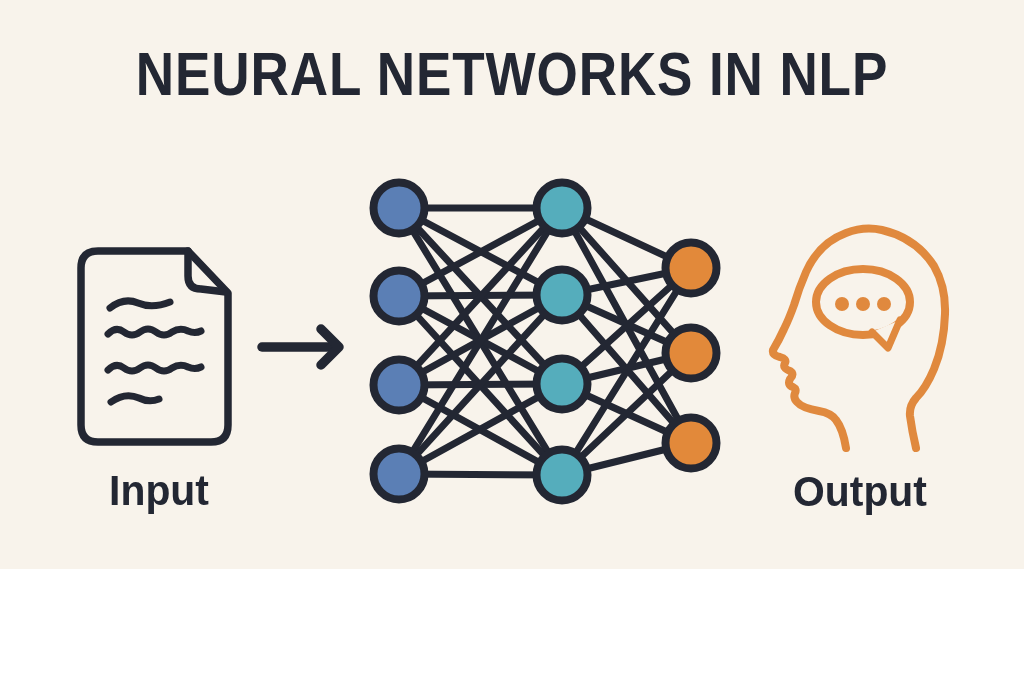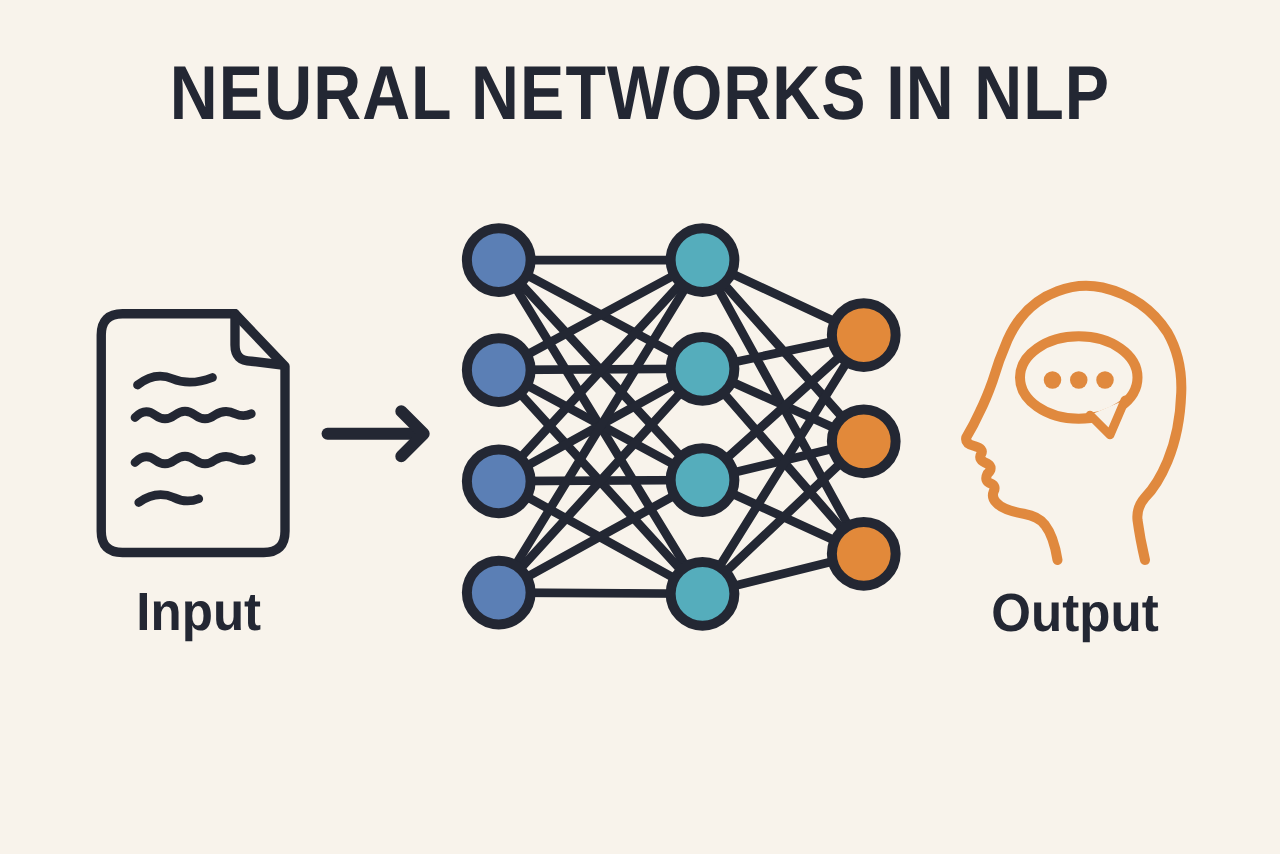--- a/index.html
+++ b/index.html
@@ -1,18 +1,18 @@
 <!DOCTYPE html>
 <html><head>
 <meta charset="utf-8">
 <style>
   html,body{margin:0;padding:0;}
   .stage{
     position:relative;
-    width:1024px;height:683px;
+    width:1024px;height:569px;
     background:var(--bg,#f8f3eb);
     overflow:hidden;
     font-family:"Liberation Sans", sans-serif;
   }
   .title{
     position:absolute;
     left:0;right:0;top:44px;
     margin:0;
     text-align:center;
     font-size:61px;

